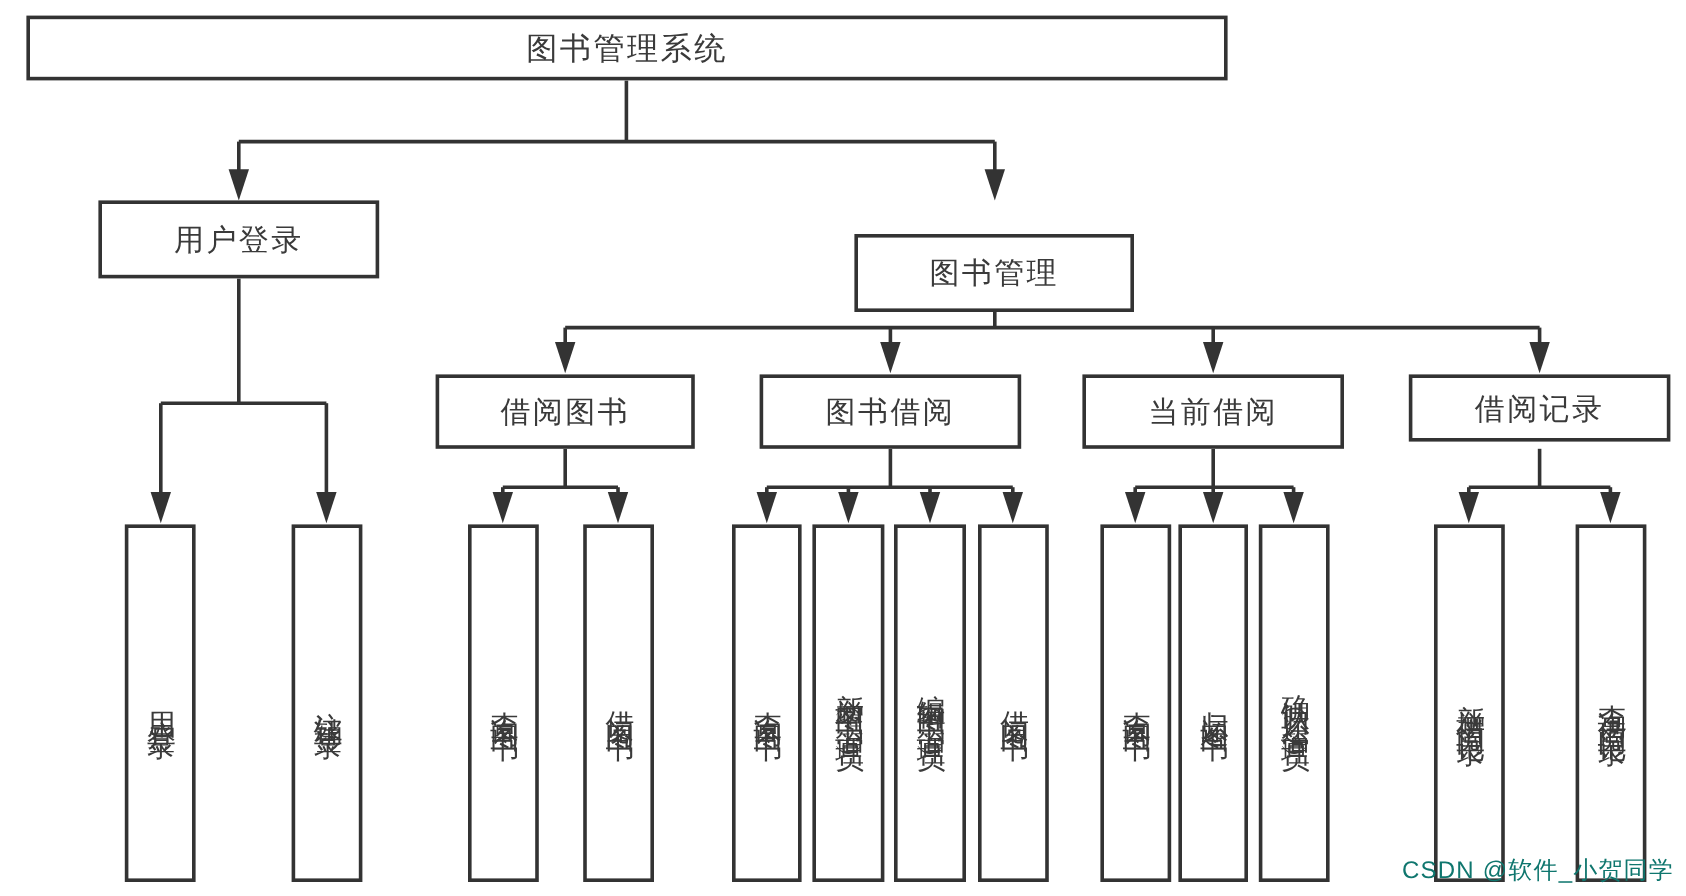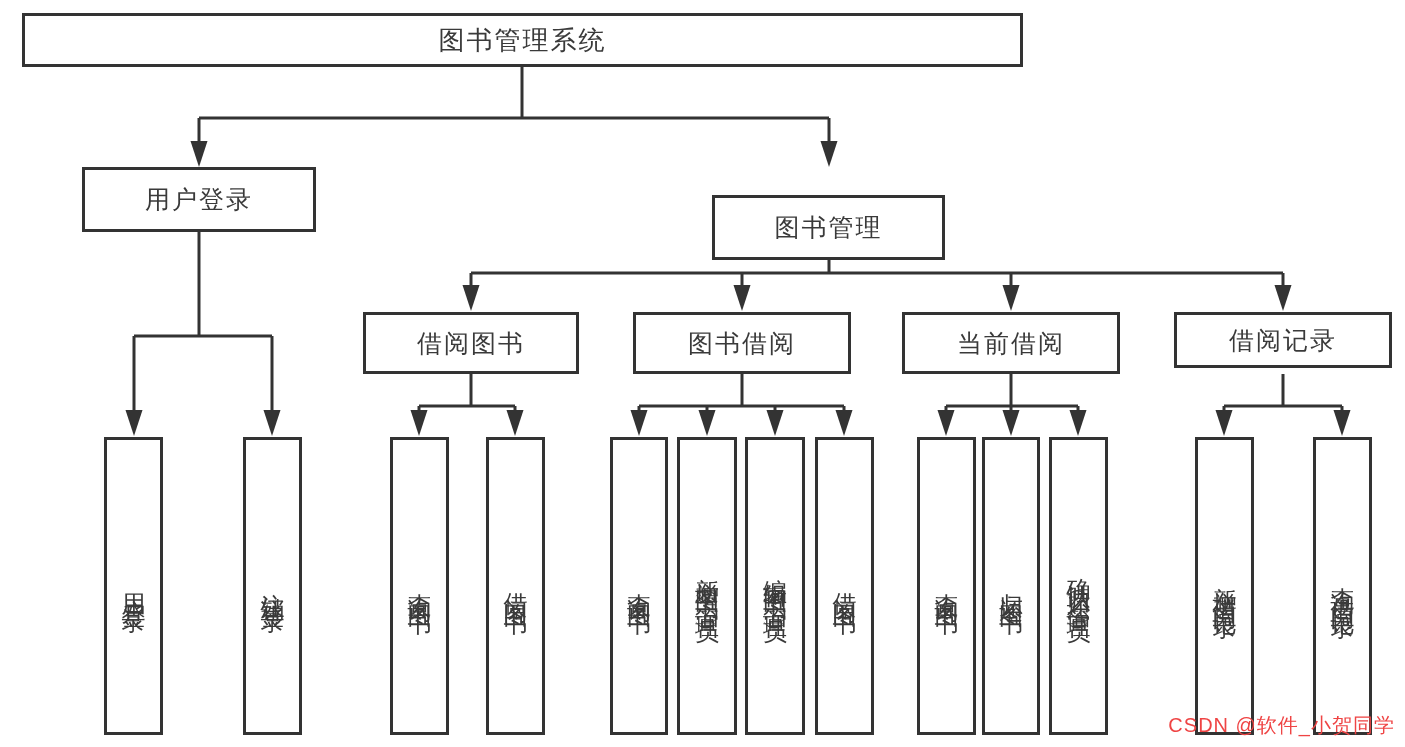--- a/index.html
+++ b/index.html
@@ -14,21 +14,21 @@
     z-index:1;font-size:25px;letter-spacing:2px;white-space:nowrap;
   }
   .node.root{font-size:26px;}
   .leaf{
     writing-mode:vertical-rl;text-orientation:mixed;
     font-size:24px;letter-spacing:6px;line-height:1;
     top:437px;height:298px;white-space:normal;
   }
   .watermark{
     position:absolute;right:10px;bottom:8px;z-index:3;
-    font-size:20px;color:#ef4444;letter-spacing:1px;white-space:nowrap;
+    font-size:20px;color:#0f766e;letter-spacing:1px;white-space:nowrap;
   }
 </style>
 </head>
 <body>
 
 <div id="stage">
 
   <svg id="wires" width="1405" height="747" viewBox="0 0 1405 747">
     <g stroke="#333333" stroke-width="3" fill="none">
 

